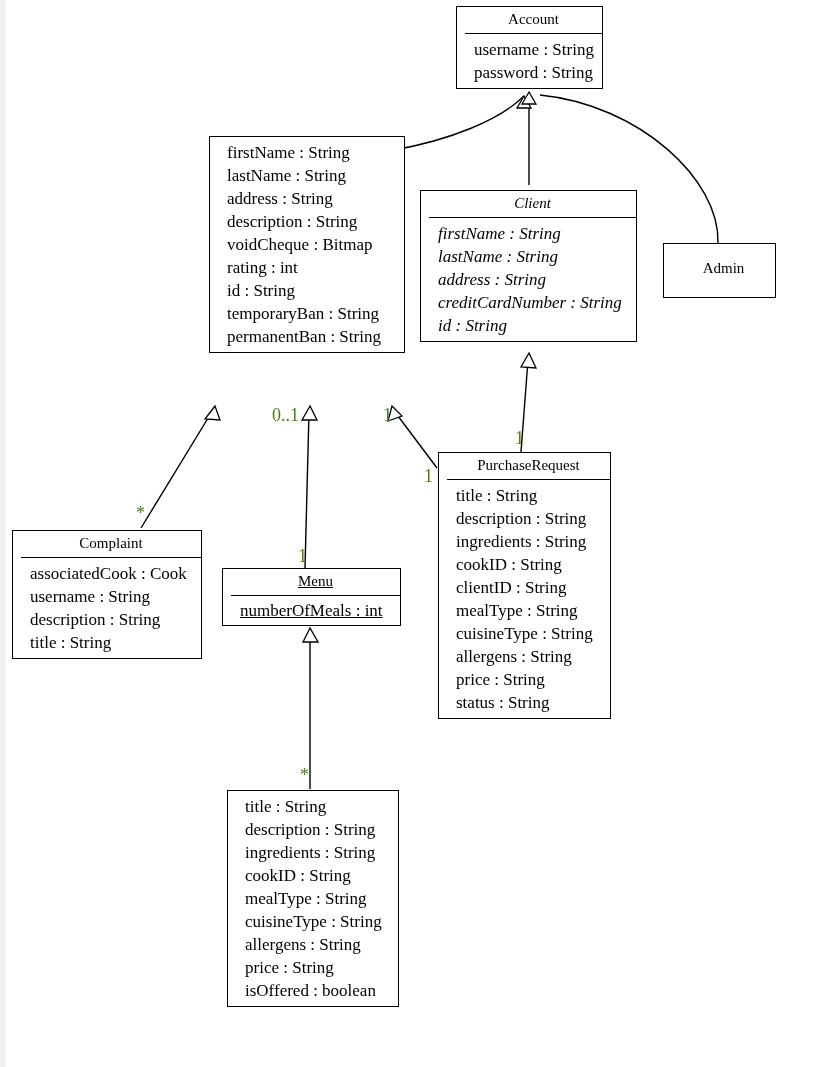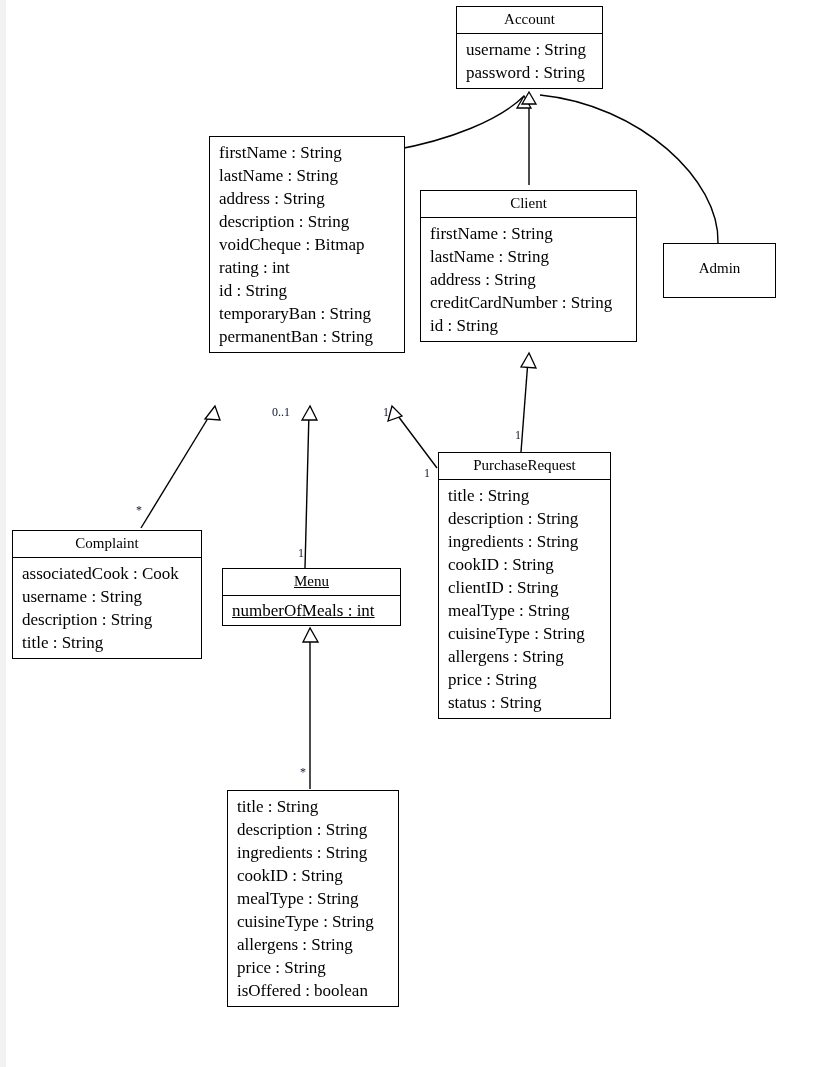--- a/index.html
+++ b/index.html
@@ -28,20 +28,21 @@
     pointer-events: none;
   }
   .umlclass {
     position: absolute;
     box-sizing: border-box;
     border: 1px solid #000000;
     background: #ffffff;
     font-size: 15px;
     line-height: 1.0;
     color: #000000;
+    padding-left: 8px;
   }
   .class-title {
     text-align: center;
     padding: 5px 6px 6px 6px;
     font-size: 15px;
     border-bottom: 1px solid #000000;
     white-space: nowrap;
   }
   .class-title.no-border {
     border-bottom: none;
@@ -49,22 +50,22 @@
   .attr-list {
     padding: 4px 0 4px 0;
   }
   .attr {
     padding: 3px 8px 3px 9px;
     white-space: nowrap;
     font-size: 17px;
   }
   .edge-label {
     position: absolute;
-    font-size: 12px;
-    color: #0f172a;
+    font-size: 18px;
+    color: #4d7c0f;
     font-family: "Liberation Serif", serif;
     white-space: nowrap;
   }
   .left-strip {
     position: absolute;
     left: 0; top: 0;
     width: 6px;
     height: 1067px;
     background: #f2f2f2;
   }
@@ -118,21 +119,21 @@
       <div class="attr">address : String</div>
       <div class="attr">description : String</div>
       <div class="attr">voidCheque : Bitmap</div>
       <div class="attr">rating : int</div>
       <div class="attr">id : String</div>
       <div class="attr">temporaryBan : String</div>
       <div class="attr">permanentBan : String</div>
     </div>
   </div>
 
-  <div class="umlclass" style="left:420px; top:190px; width:217px;">
+  <div class="umlclass" style="left:420px; top:190px; width:217px;font-style:italic;">
     <div class="class-title">Client</div>
     <div class="attr-list">
       <div class="attr">firstName : String</div>
       <div class="attr">lastName : String</div>
       <div class="attr">address : String</div>
       <div class="attr">creditCardNumber : String</div>
       <div class="attr">id : String</div>
     </div>
   </div>
 

